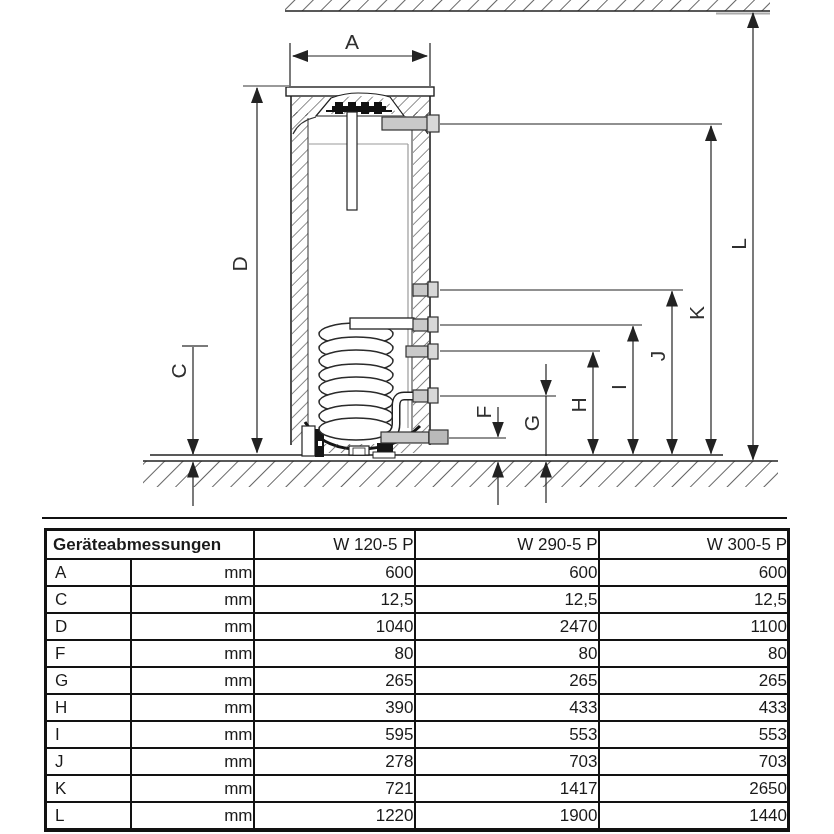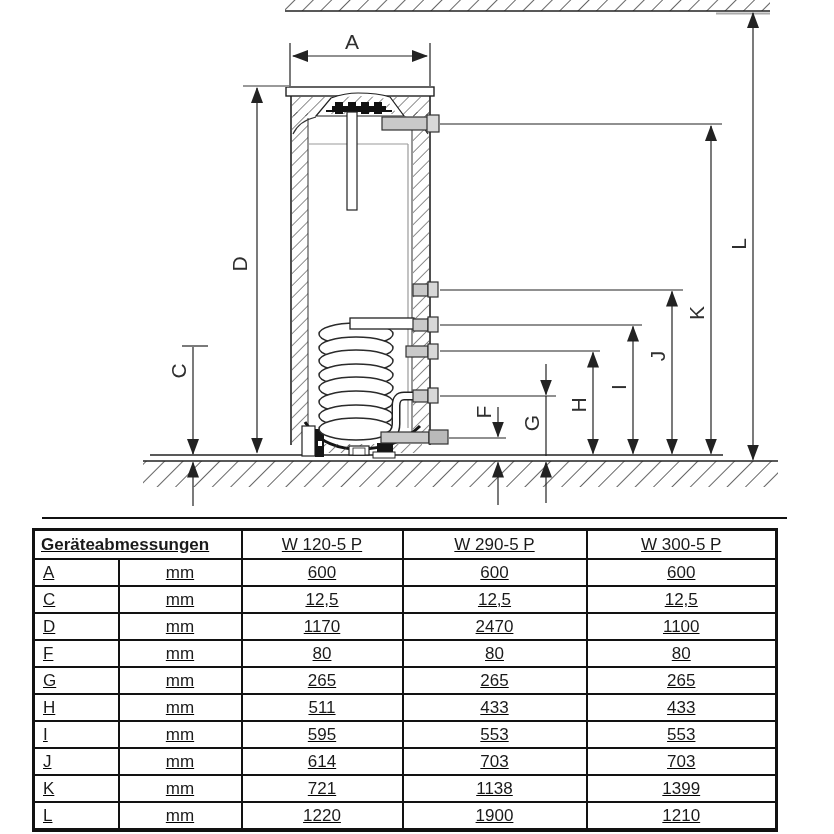--- a/index.html
+++ b/index.html
@@ -2,25 +2,25 @@
 <html><head>
 <meta charset="utf-8">
 <style>
   html,body{margin:0;padding:0;background:#fff;}
   body{width:834px;height:834px;position:relative;font-family:"Liberation Sans",sans-serif;}
   #figure{position:absolute;left:0;top:0;}
   .dim2{marker-start:url(#arr);marker-end:url(#arr);}
   .dimE{marker-end:url(#arr);}
   svg text{font-family:"Liberation Sans",sans-serif;fill:#2f2f2f;font-size:21px;}
   #table-top-rule{position:absolute;left:42px;top:517px;width:745px;height:2px;background:#111;}
-  #dims-table-wrap{position:absolute;left:32px;top:528px;text-decoration:underline;}
+  #dims-table-wrap{position:absolute;left:44px;top:528px;}
   table{border-collapse:collapse;table-layout:fixed;width:743px;border:3px solid #121212;
         font-size:17px;color:#1a1a1a;}
   td,th{border:2px solid #121212;height:25px;padding:0;line-height:1;vertical-align:middle;
-        text-align:center;font-weight:normal;white-space:nowrap;overflow:hidden;}
+        text-align:right;font-weight:normal;white-space:nowrap;overflow:hidden;}
   th{height:27px;}
   .hdr-title{text-align:left;padding-left:6px;font-weight:bold;}
   .dim-cell{text-align:left;padding-left:8px;}
   tr:last-child td{border-bottom:4px solid #121212;}
 </style>
 </head>
 <body>
 
 <svg id="figure" width="834" height="517" viewBox="0 0 834 517">
   <defs>
@@ -212,68 +212,68 @@
         <tr>
         <td class="dim-cell">C</td>
         <td>mm</td>
         <td>12,5</td>
         <td>12,5</td>
         <td>12,5</td>
       </tr>
         <tr>
         <td class="dim-cell">D</td>
         <td>mm</td>
-        <td>1170</td>
+        <td>1040</td>
         <td>2470</td>
         <td>1100</td>
       </tr>
         <tr>
         <td class="dim-cell">F</td>
         <td>mm</td>
         <td>80</td>
         <td>80</td>
         <td>80</td>
       </tr>
         <tr>
         <td class="dim-cell">G</td>
         <td>mm</td>
         <td>265</td>
         <td>265</td>
         <td>265</td>
       </tr>
         <tr>
         <td class="dim-cell">H</td>
         <td>mm</td>
-        <td>511</td>
+        <td>390</td>
         <td>433</td>
         <td>433</td>
       </tr>
         <tr>
         <td class="dim-cell">I</td>
         <td>mm</td>
         <td>595</td>
         <td>553</td>
         <td>553</td>
       </tr>
         <tr>
         <td class="dim-cell">J</td>
         <td>mm</td>
-        <td>614</td>
+        <td>278</td>
         <td>703</td>
         <td>703</td>
       </tr>
         <tr>
         <td class="dim-cell">K</td>
         <td>mm</td>
         <td>721</td>
-        <td>1138</td>
-        <td>1399</td>
+        <td>1417</td>
+        <td>2650</td>
       </tr>
         <tr>
         <td class="dim-cell">L</td>
         <td>mm</td>
         <td>1220</td>
         <td>1900</td>
-        <td>1210</td>
+        <td>1440</td>
       </tr>
       </tbody>
   </table>
 </div>
 
 </body></html>

